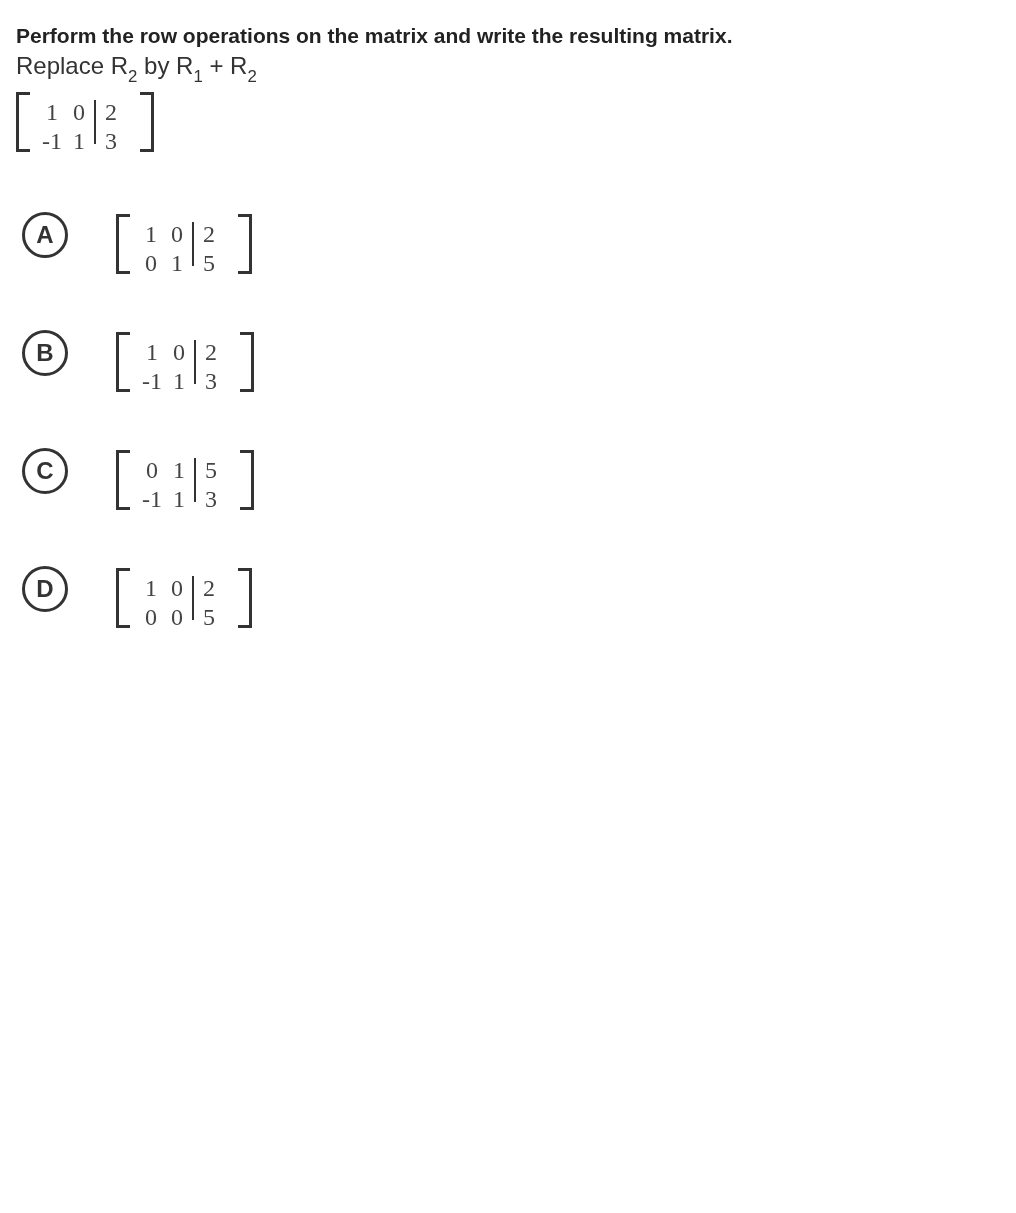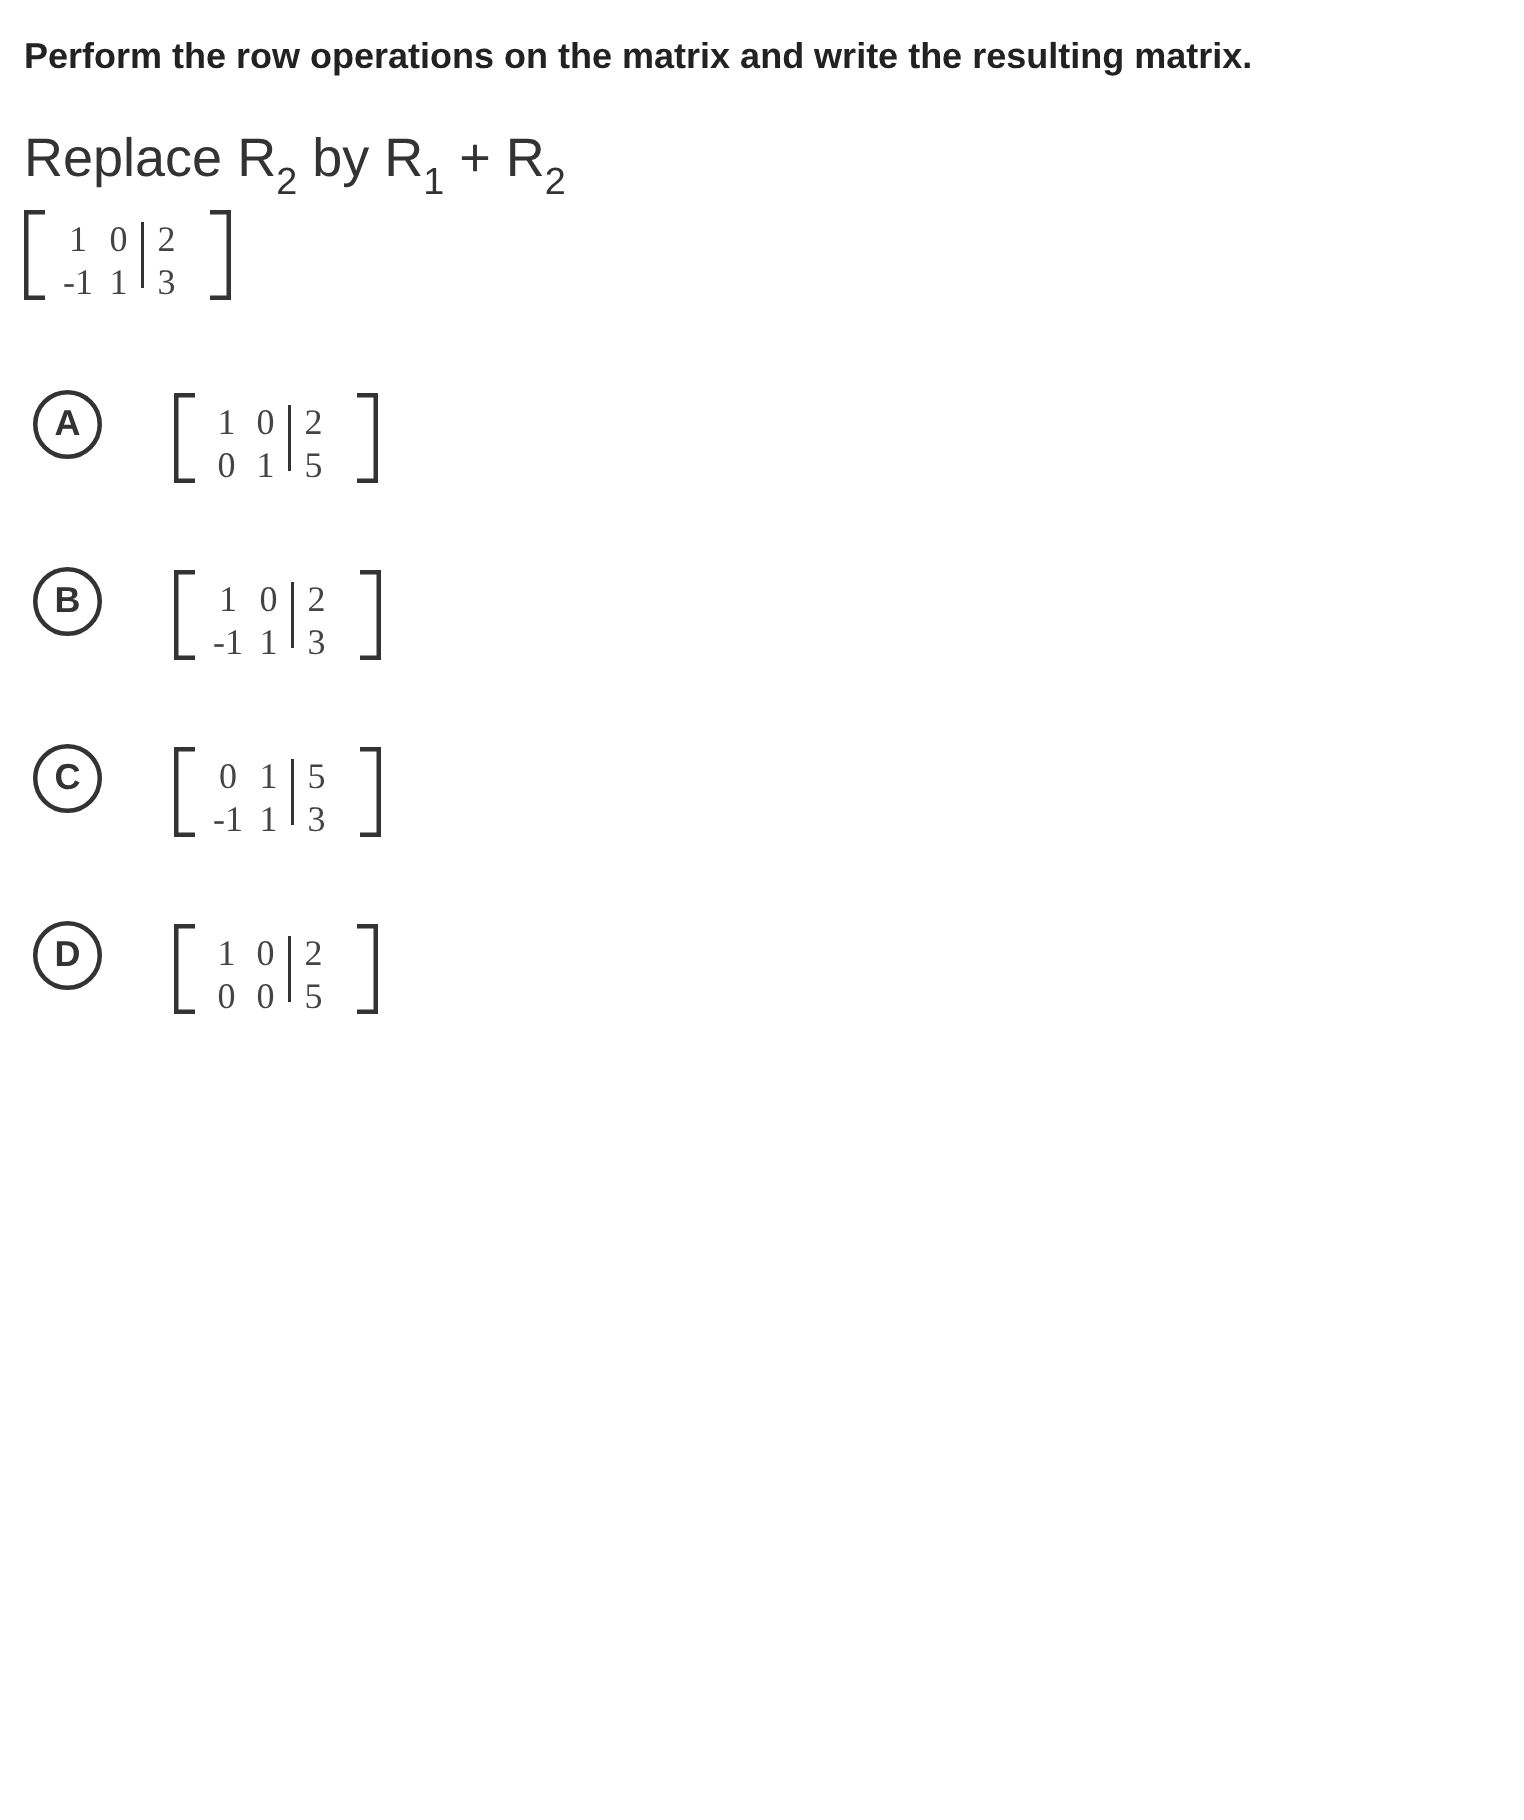--- a/index.html
+++ b/index.html
@@ -8,31 +8,30 @@
       box-sizing: border-box;
     }
     body {
       font-family: Arial, Helvetica, sans-serif;
       background: #fff;
       padding: 20px 16px;
       width: 1016px;
       color: #222;
     }
     .question-header {
-      font-size: 24px;
+      font-size: 21px;
       font-weight: bold;
       color: #222;
       line-height: 1.5;
     }
     .instruction {
-      font-size: 36px;
+      font-size: 24px;
       font-weight: normal;
       color: #333;
       margin-bottom: 8px;
-      margin-top: 28px;
     }
     .sub {
       font-size: 0.7em;
       vertical-align: sub;
       position: relative;
       top: 0.15em;
     }
     .matrix {
       display: inline-flex;
       align-items: stretch;

